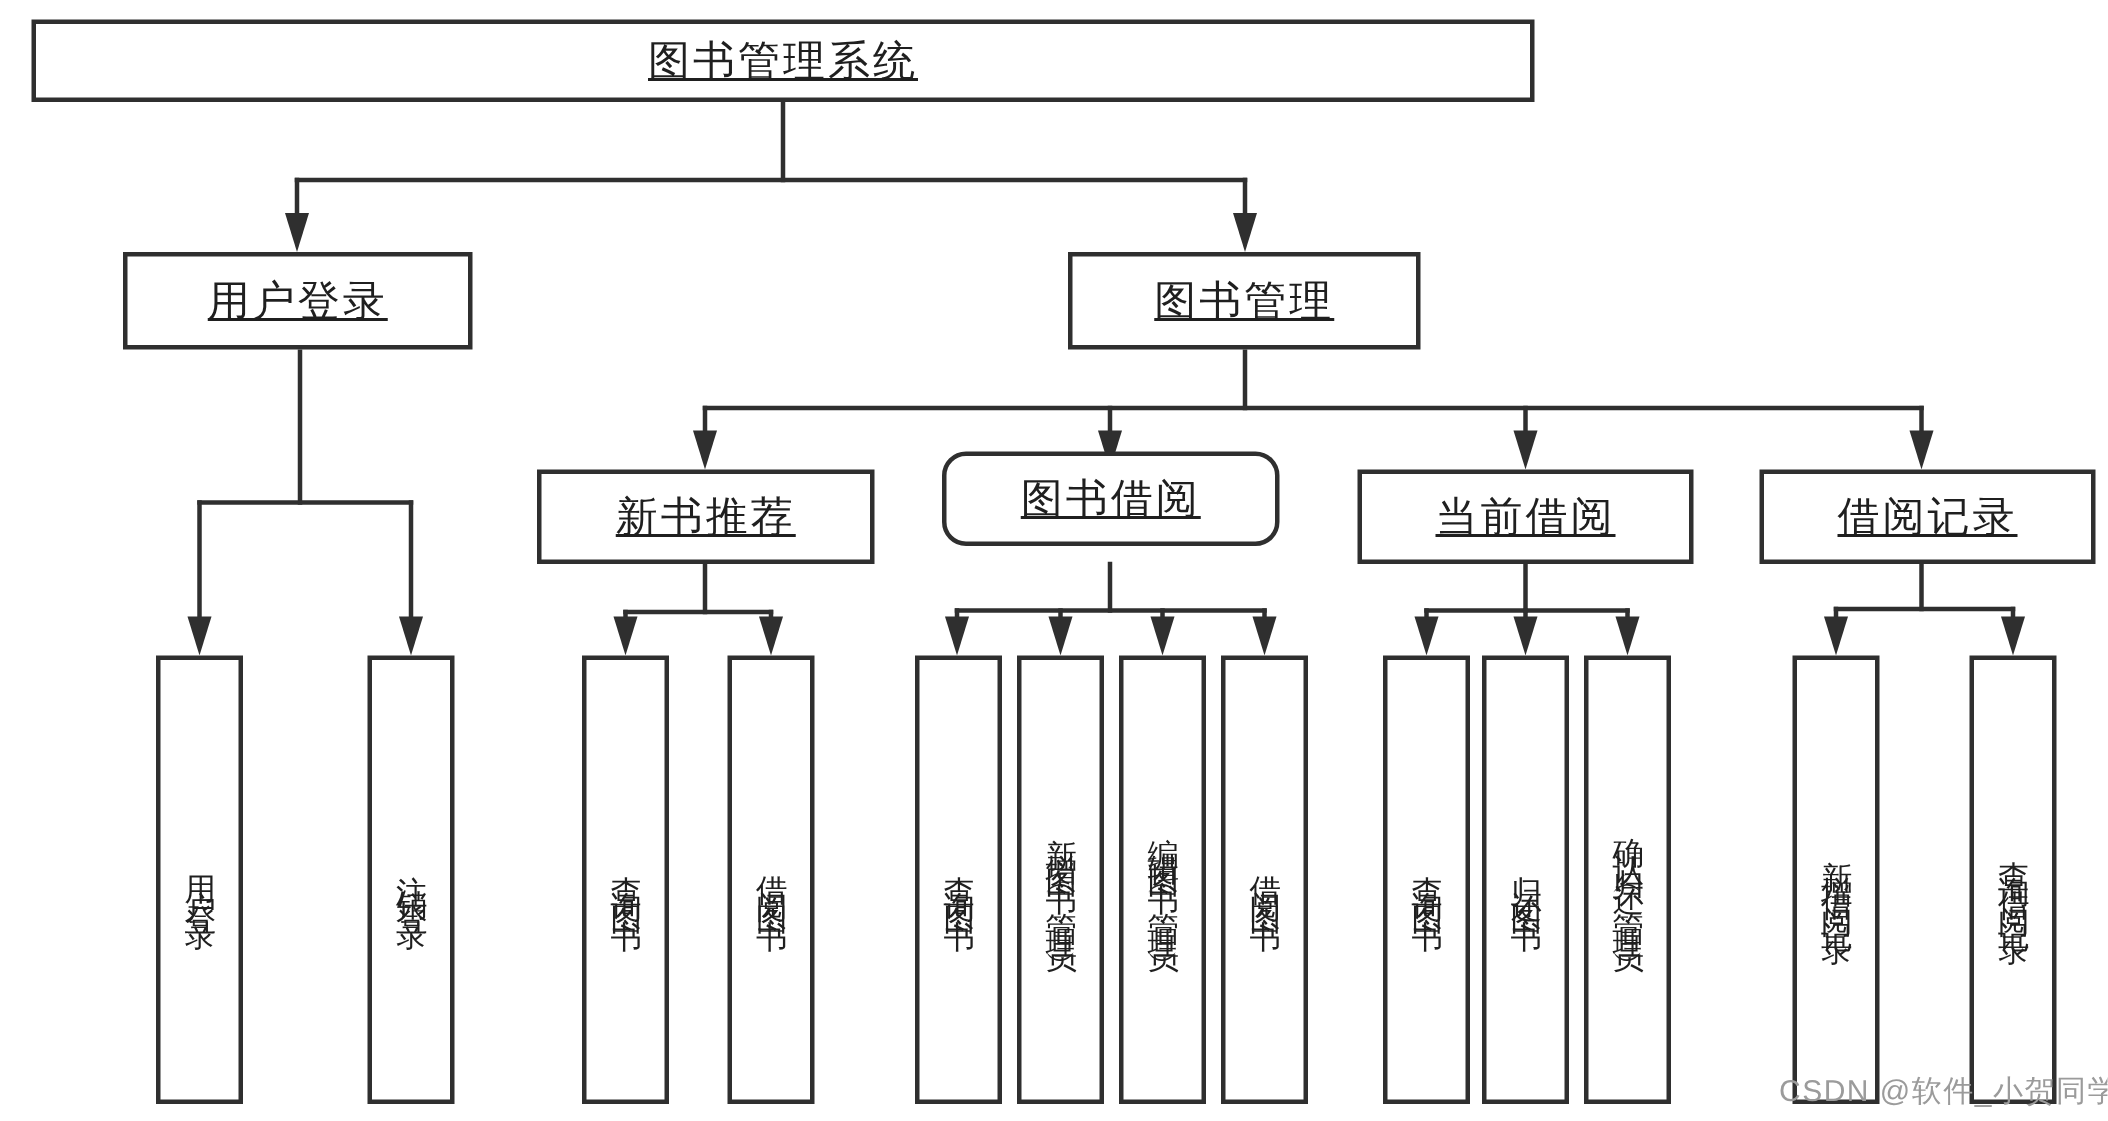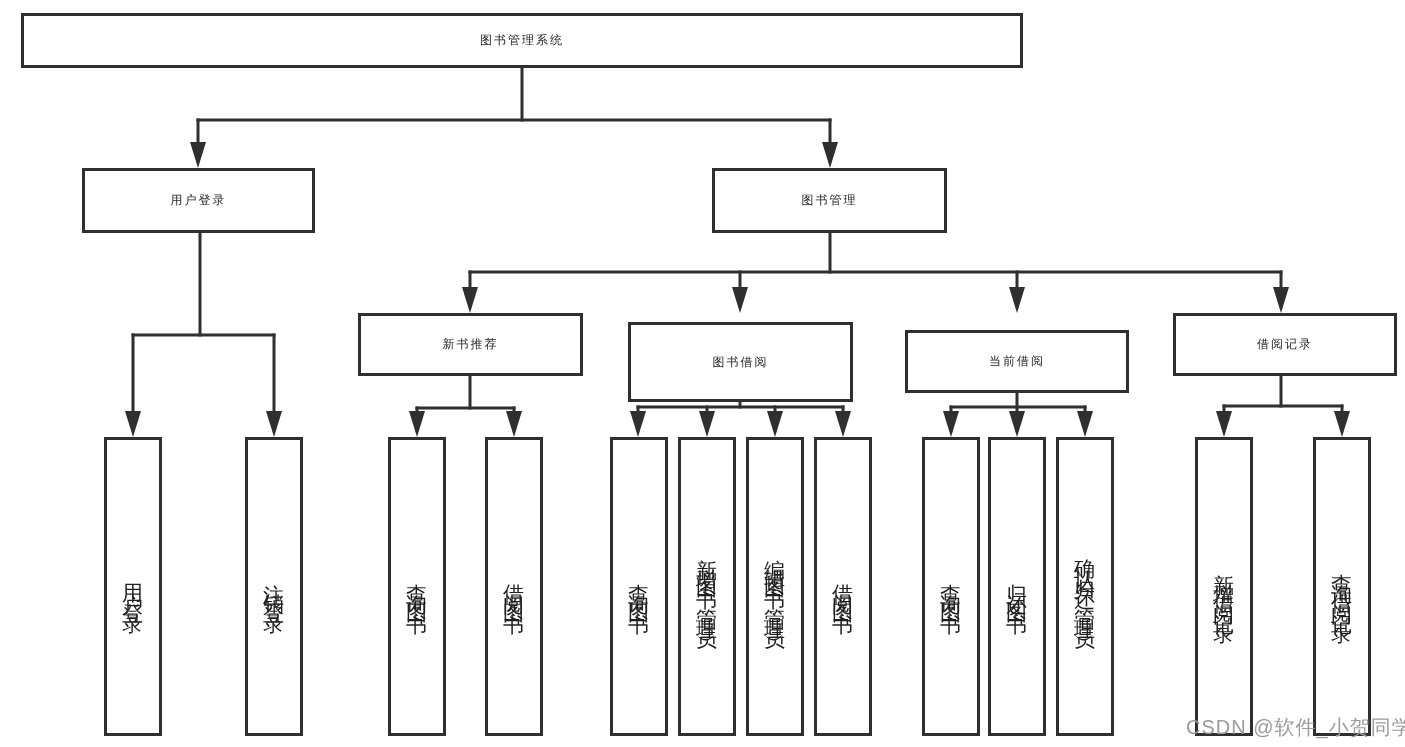--- a/index.html
+++ b/index.html
@@ -19,21 +19,21 @@
   svg.connectors{position:absolute;left:0;top:0;z-index:0;}
   svg.connectors line{stroke:var(--line);stroke-width:3;stroke-linecap:square;}
   svg.connectors polygon{fill:var(--line);stroke:none;}
   .node{
     position:absolute;box-sizing:border-box;z-index:1;
     background:var(--box-bg);
     border:3px solid var(--line);
     display:flex;align-items:center;justify-content:center;
     color:var(--text);
   }
-  .h-node span{font-size:12px;letter-spacing:2px;white-space:nowrap;}
+  .h-node span{font-size:28px;letter-spacing:2px;white-space:nowrap;text-decoration:underline;}
   .v-node span{
     writing-mode:vertical-rl;text-orientation:mixed;
     font-size:21px;letter-spacing:10px;line-height:1;white-space:nowrap;
   }
   .watermark{
     position:absolute;z-index:5;left:1186px;top:714px;
     font-size:20px;letter-spacing:1px;color:var(--wm);white-space:nowrap;
   }
 </style>
 </head>
@@ -110,24 +110,24 @@
   <div class="node h-node" style="left:82px;top:168px;width:233px;height:65px;">
     <span>用户登录</span>
   </div>
   <div class="node h-node" style="left:358px;top:313px;width:225px;height:63px;">
     <span>新书推荐</span>
   </div>
 
   <div class="node h-node" style="left:712px;top:168px;width:235px;height:65px;">
     <span>图书管理</span>
   </div>
-  <div class="node h-node" style="left:628px;top:322px;width:225px;height:80px;">
+  <div class="node h-node" style="left:628px;top:301px;width:225px;height:63px;border-radius:16px;">
     <span>图书借阅</span>
   </div>
-  <div class="node h-node" style="left:905px;top:330px;width:224px;height:63px;">
+  <div class="node h-node" style="left:905px;top:313px;width:224px;height:63px;">
     <span>当前借阅</span>
   </div>
   <div class="node h-node" style="left:1173px;top:313px;width:224px;height:63px;">
     <span>借阅记录</span>
   </div>
 
   <div class="node v-node" style="left:104px;top:437px;width:58px;height:299px;">
     <span>用户登录</span>
   </div>
   <div class="node v-node" style="left:245px;top:437px;width:58px;height:299px;">

